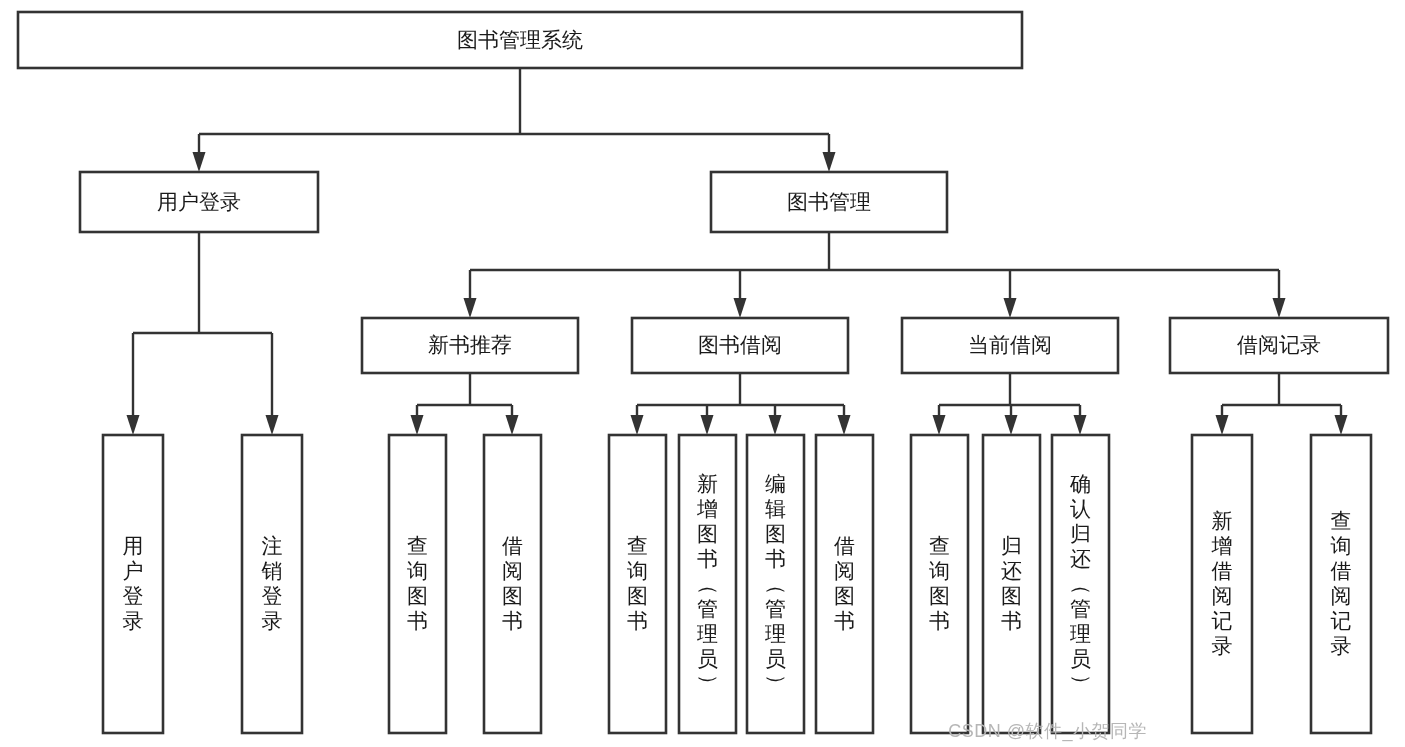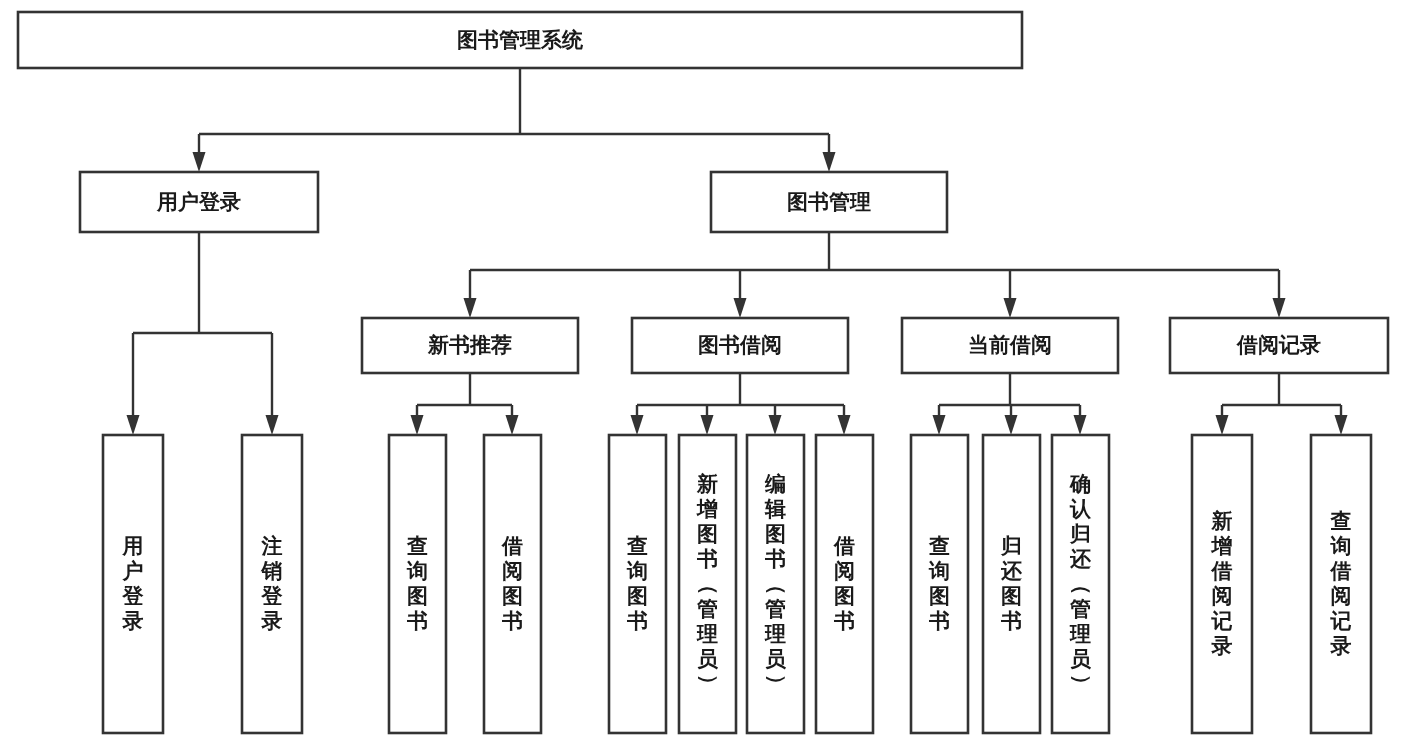--- a/index.html
+++ b/index.html
@@ -11,21 +11,20 @@
     width: 1405px;
     height: 747px;
     font-family: "Liberation Sans", "DejaVu Sans", sans-serif;
     overflow: hidden;
     position: relative;
   }
   #diagram-root {
     position: relative;
     width: 1155px;
     height: 747px;
-    font-weight: bold;
   }
   svg.canvas {
     position: absolute;
     left: 0;
     top: 0;
     width: 1405px;
     height: 747px;
   }
   .node-box {
     fill: #ffffff;
@@ -260,13 +259,14 @@
           <rect x="1311" y="435" width="60" height="298" class="node-box"></rect>
           <text x="1341" y="528" class="node-label-vertical">查</text>
           <text x="1341" y="553" class="node-label-vertical">询</text>
           <text x="1341" y="578" class="node-label-vertical">借</text>
           <text x="1341" y="603" class="node-label-vertical">阅</text>
           <text x="1341" y="628" class="node-label-vertical">记</text>
           <text x="1341" y="653" class="node-label-vertical">录</text>
         </g>
       </g>
   </svg>
+  <div class="watermark">CSDN @软件_小贺同学</div>
 </div>
 
 </body></html>

